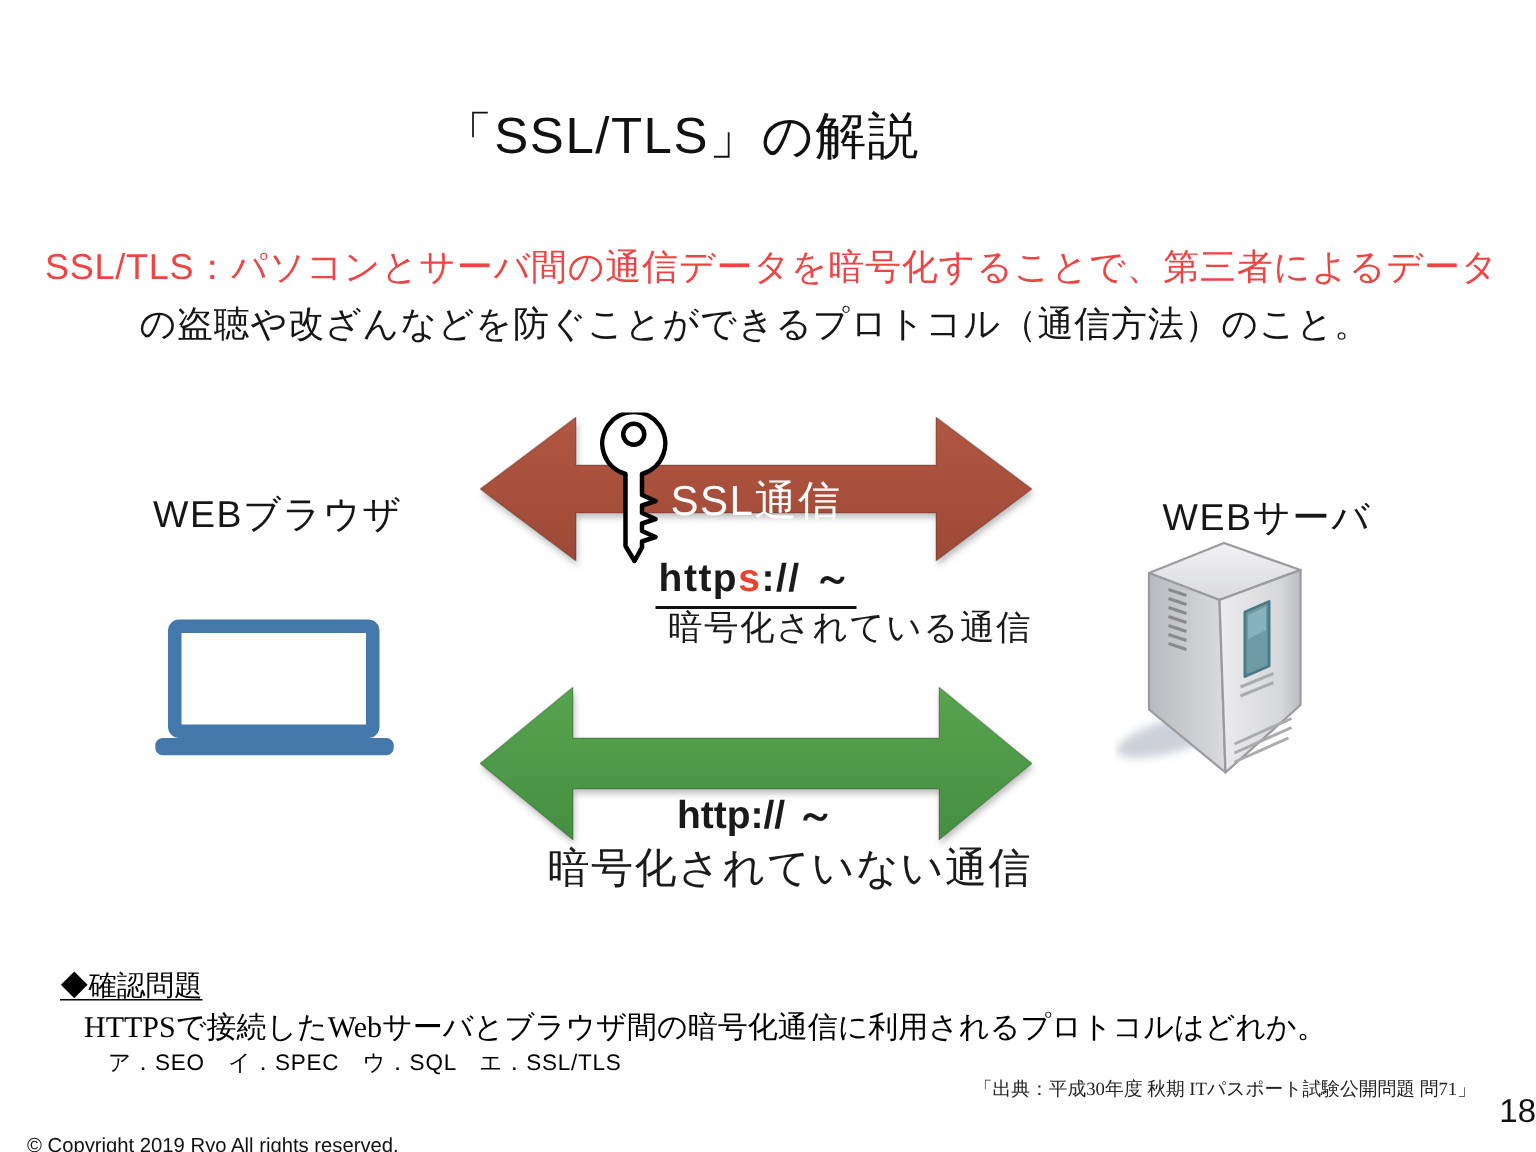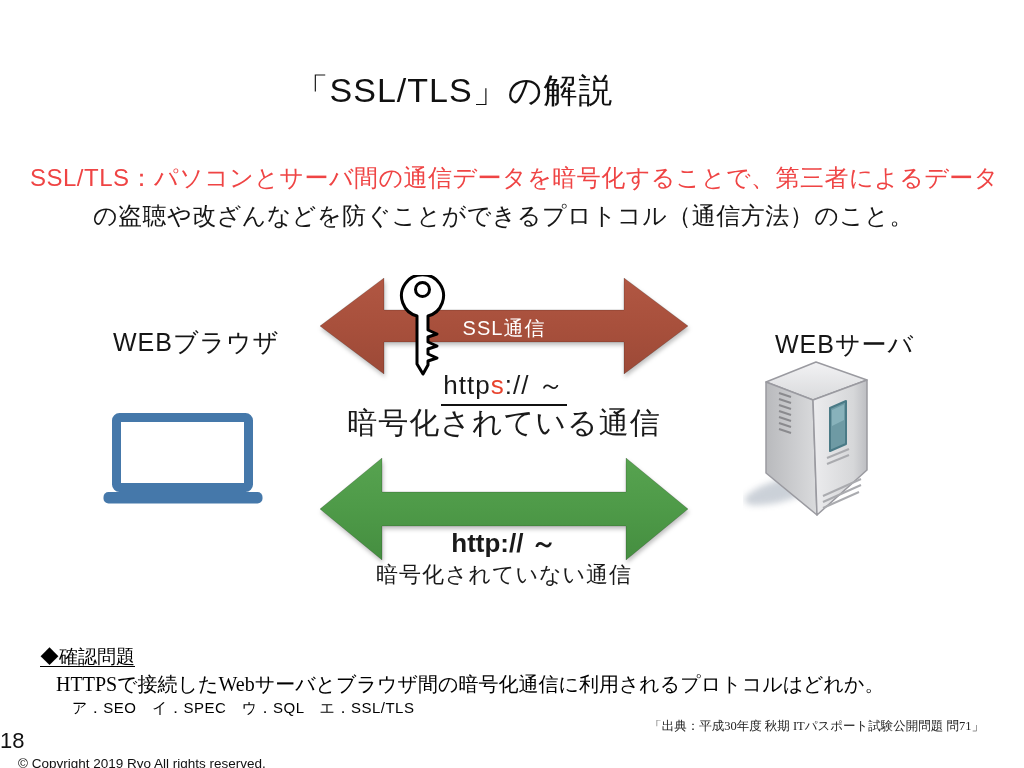--- a/index.html
+++ b/index.html
@@ -8,53 +8,53 @@
     font-family:"Liberation Sans",sans-serif;color:#1a1a1a;
   }
   .abs{position:absolute;}
   .title{
     top:68px;left:0;width:908px;text-align:center;
     font-size:34px;letter-spacing:1px;color:#111;
   }
   .desc1{top:162px;left:30px;font-size:24px;color:#ef4444;letter-spacing:.5px;}
   .desc2{top:200px;left:93px;font-size:24px;color:#161616;letter-spacing:.5px;}
   .endpoint-label{font-size:25px;color:#161616;letter-spacing:1px;}
-  .browser-label{top:326px;left:113px;}
+  .browser-label{top:326px;left:102px;}
   .server-label{top:328px;left:748px;margin-left:27px;}
   .arrow-wrap{filter:drop-shadow(1px 3px 2px rgba(0,0,0,0.25));}
   .red-arrow{top:278px;left:320px;}
   .green-arrow{top:458px;left:320px;}
   .ssl-label{
     top:315px;left:320px;width:368px;text-align:center;
-    font-size:20px;color:#ffffff;letter-spacing:1px;
+    font-size:28px;color:#ffffff;letter-spacing:1px;
   }
   .key{top:275px;left:397px;}
   .center-col{left:320px;width:368px;text-align:center;}
-  .url-label{top:368px;font-weight:normal;font-size:26px;}
+  .url-label{top:368px;font-weight:bold;font-size:26px;}
   .url-label .ul{
     display:inline-block;border-bottom:2.5px solid #111;padding:0 2px 1px 2px;
     letter-spacing:1px;
   }
   .url-red{color:#e8432d;}
-  .cap1{top:403px;font-size:30px;letter-spacing:1px;}
+  .cap1{top:403px;font-size:23px;letter-spacing:1px;text-align:right;}
   .url-label2{top:526px;font-weight:bold;font-size:26px;text-align:center;}
-  .cap2{top:560px;font-size:22px;letter-spacing:1px;}
+  .cap2{top:560px;font-size:28px;letter-spacing:1px;text-align:right;}
   .laptop{top:410px;left:103px;}
   .server{top:360px;left:743px;}
   .q-heading{
     top:644px;left:40px;font-family:Liberation Serif, serif;font-size:19px;color:#000;
     text-decoration:underline;text-underline-offset:3px;
   }
   .q-text{top:671px;left:56px;font-family:"Liberation Serif",serif;font-size:20px;color:#000;}
   .q-options{top:699px;left:72px;font-size:15px;color:#000;letter-spacing:.5px;}
   .source{
     top:718px;right:40px;font-family:"Liberation Serif",serif;font-size:12.5px;color:#222;
   }
   .copyright{top:756px;left:18px;font-size:13.5px;color:#111;}
-  .page-number{top:728px;left:0;width:1024px;text-align:left;font-size:22px;color:#111;}
+  .page-number{top:728px;left:0;width:1024px;text-align:right;font-size:22px;color:#111;}
 </style>
 </head>
 <body>
 
 <div id="slide">
 
   <div class="abs title">「SSL/TLS」の解説</div>
 
   <div class="abs desc1">SSL/TLS：パソコンとサーバ間の通信データを暗号化することで、第三者によるデータ</div>
   <div class="abs desc2">の盗聴や改ざんなどを防ぐことができるプロトコル（通信方法）のこと。</div>

